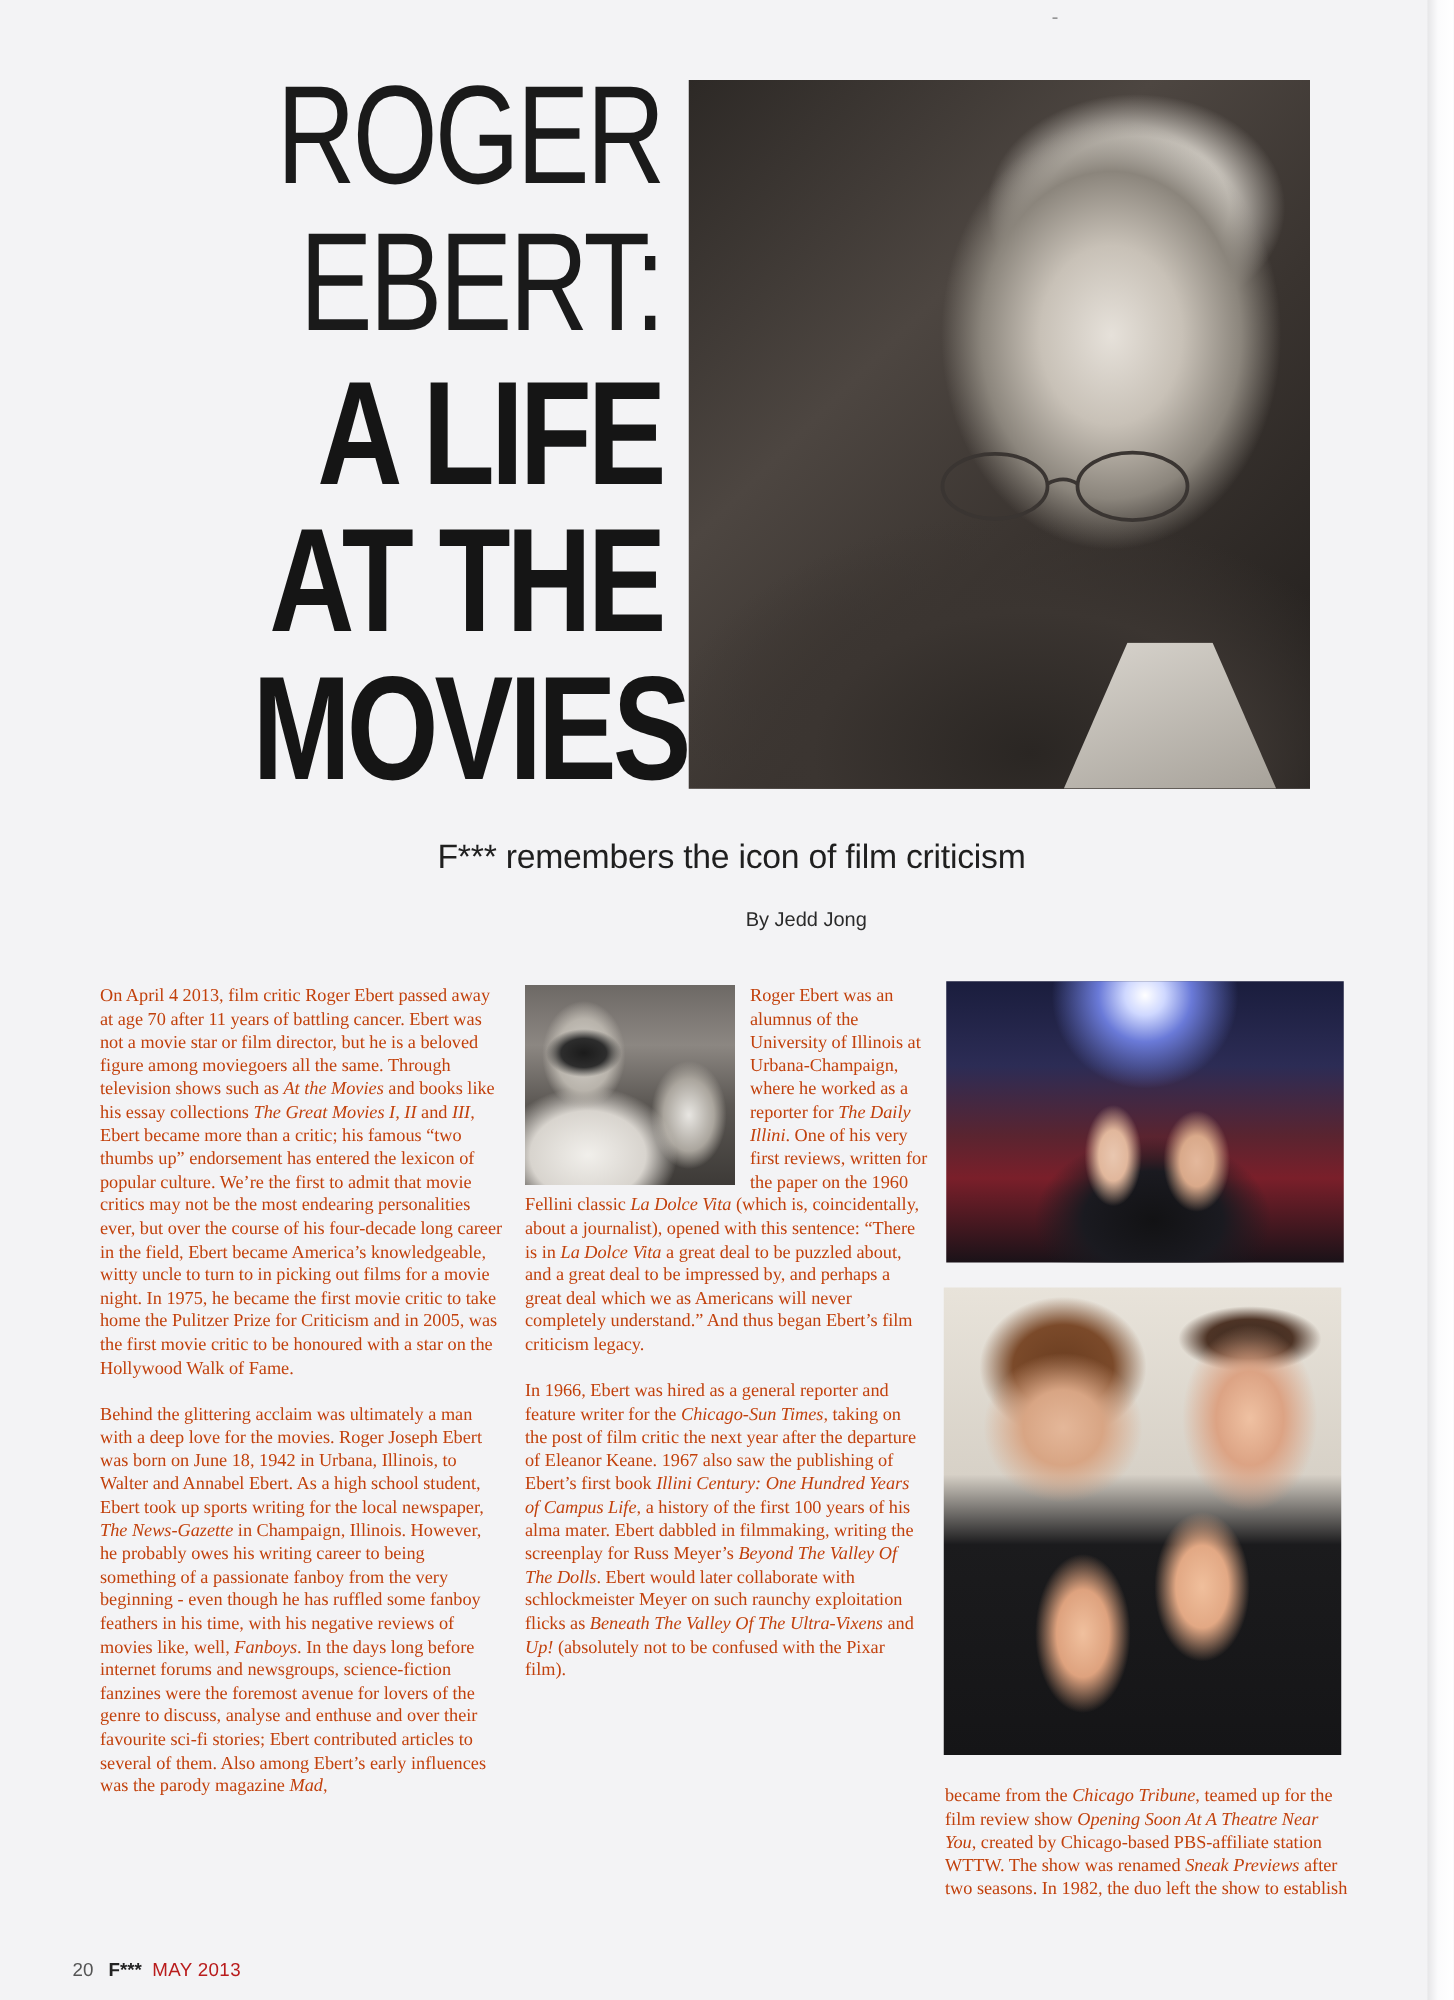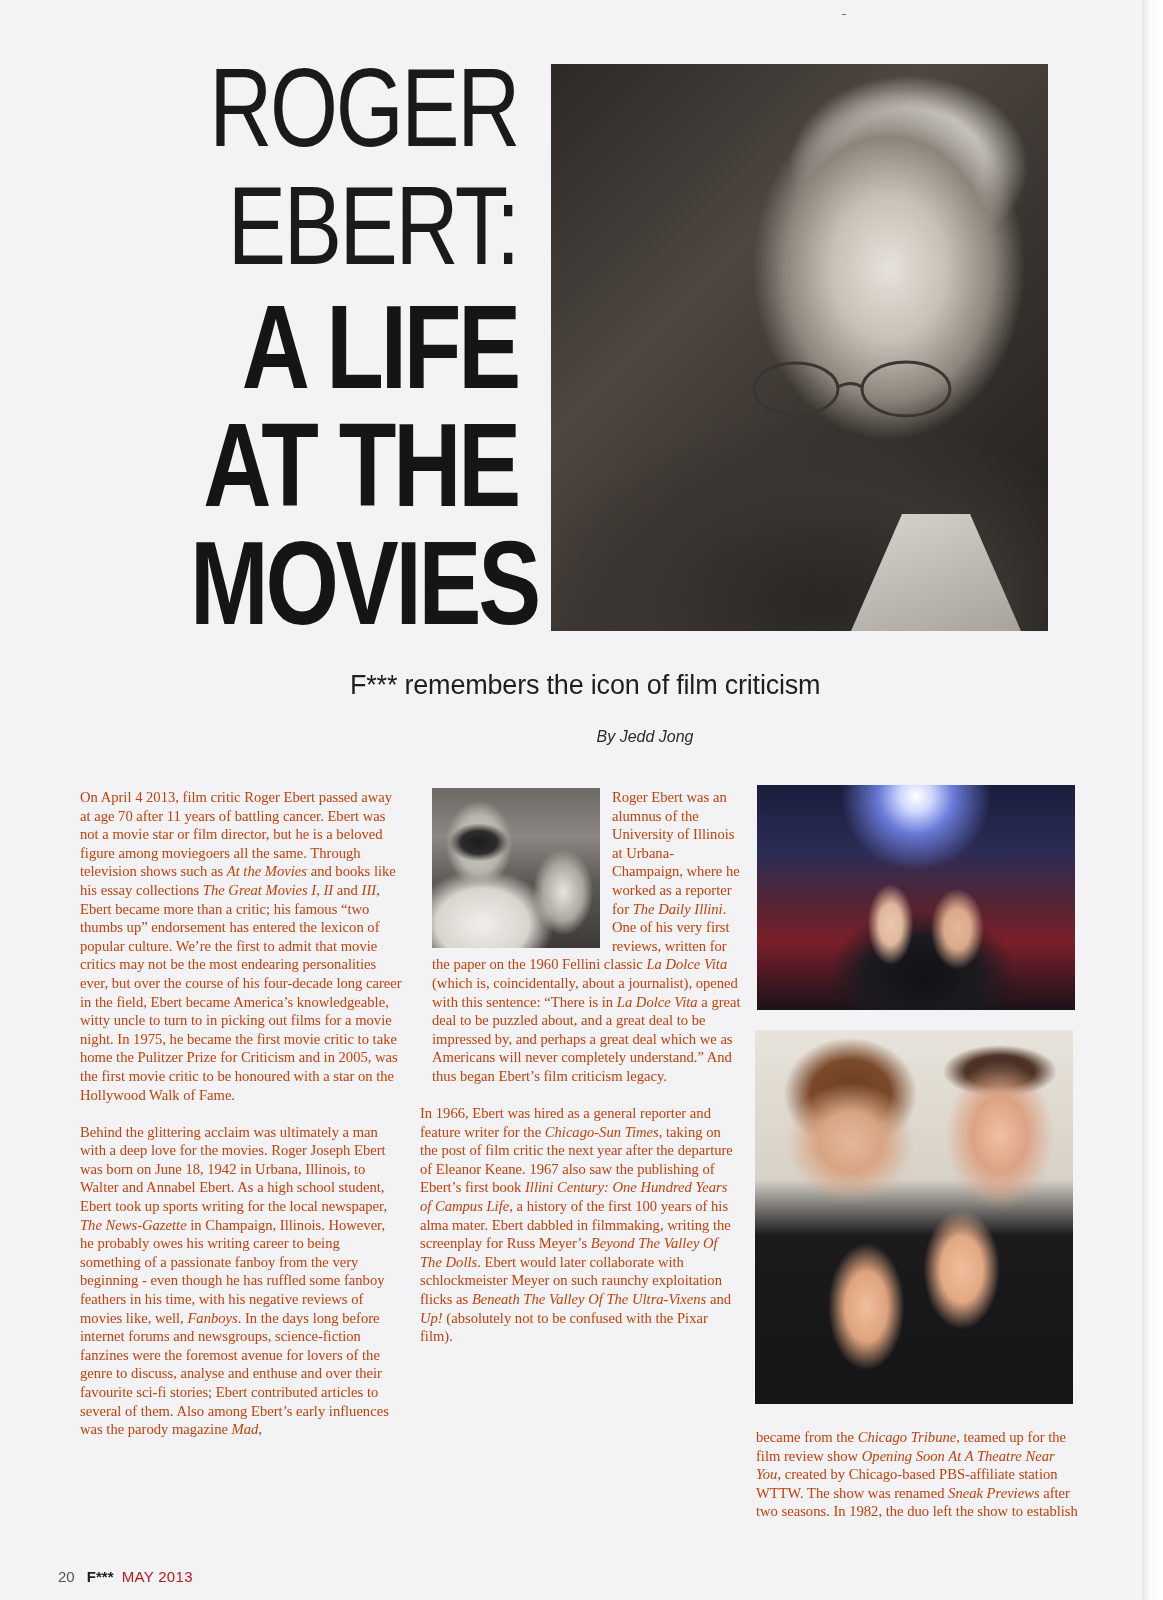--- a/index.html
+++ b/index.html
@@ -8,21 +8,21 @@
     background: #f3f3f5;
     position: relative;
     font-family: "Liberation Serif", "DejaVu Serif", serif;
     color: #1c1c1c;
   }
   .page-edge {
     position: absolute; left: 1142px; top: 0; width: 21px; height: 1600px;
     background: linear-gradient(to right, #e6e6e8, #fbfbfc 40%, #ffffff);
   }
   .title-block {
-    position: absolute; left: 108px; top: 58px; width: 410px;
+    position: absolute; left: 120px; top: 58px; width: 410px;
     text-align: right; line-height: 0.9;
   }
   .title-light {
     font-family: "Liberation Sans", "DejaVu Sans", sans-serif;
     font-weight: 400; font-size: 112px; letter-spacing: -3px;
     transform: scaleX(0.78); transform-origin: right center;
     color: #1a1a1a; display: block; white-space: nowrap;
     height: 118px;
   }
   .title-bold {
@@ -52,21 +52,21 @@
   .subtitle {
     position: absolute; left: 350px; top: 670px; width: 590px;
     text-align: left;
     font-family: "Liberation Sans", "DejaVu Sans", sans-serif;
     font-size: 27px; font-weight: 400; color: #1f1f1f; letter-spacing: -0.2px;
   }
   .byline {
     position: absolute; left: 480px; top: 728px; width: 330px;
     text-align: center;
     font-family: "Liberation Sans", "DejaVu Sans", sans-serif;
-    font-size: 16px; color: #2a2a2a; font-style: italic;
+    font-size: 16px; color: #2a2a2a;
   }
   .col {
     position: absolute; font-size: 14.6px; line-height: 18.6px; color: #c2410c;
   }
   .col p { margin-bottom: 18.6px; }
   .col i { font-style: italic; }
   .col1 { left: 80px; top: 788px; width: 322px; }
   .col2 { left: 420px; top: 788px; width: 322px; }
   .col3 { left: 756px; top: 1428px; width: 324px; }
   .inset-photo {
@@ -134,21 +134,21 @@
 
 <div class="subtitle">F*** remembers the icon of film criticism</div>
 <div class="byline">By Jedd Jong</div>
 
 <div class="col col1">
   <p><span>On April 4 2013, film critic Roger Ebert passed away at age 70 after 11 years of battling cancer. Ebert was not a movie star or film director, but he is a beloved figure among moviegoers all the same. Through television shows such as </span><i>At the Movies</i><span> and books like his essay collections </span><i>The Great Movies I, II</i><span> and </span><i>III</i><span>, Ebert became more than a critic; his famous “two thumbs up” endorsement has entered the lexicon of popular culture. We’re the first to admit that movie critics may not be the most endearing personalities ever, but over the course of his four-decade long career in the field, Ebert became America’s knowledgeable, witty uncle to turn to in picking out films for a movie night. In 1975, he became the first movie critic to take home the Pulitzer Prize for Criticism and in 2005, was the first movie critic to be honoured with a star on the Hollywood Walk of Fame.</span></p>
   <p><span>Behind the glittering acclaim was ultimately a man with a deep love for the movies. Roger Joseph Ebert was born on June 18, 1942 in Urbana, Illinois, to Walter and Annabel Ebert. As a high school student, Ebert took up sports writing for the local newspaper, </span><i>The News-Gazette</i><span> in Champaign, Illinois. However, he probably owes his writing career to being something of a passionate fanboy from the very beginning - even though he has ruffled some fanboy feathers in his time, with his negative reviews of movies like, well, </span><i>Fanboys</i><span>. In the days long before internet forums and newsgroups, science-fiction fanzines were the foremost avenue for lovers of the genre to discuss, analyse and enthuse and over their favourite sci-fi stories; Ebert contributed articles to several of them. Also among Ebert’s early influences was the parody magazine </span><i>Mad</i><span>,</span></p>
 </div>
 
 <div class="col col2">
-  <div class="wrap-block" style="margin-top:0;margin-left:12px;">
+  <div class="wrap-block" style="margin-top:0;">
     <div class="inset-photo"></div>
     <p><span>Roger Ebert was an alumnus of the University of Illinois at Urbana-Champaign, where he worked as a reporter for </span><i>The Daily Illini</i><span>. One of his very first reviews, written for the paper on the 1960 Fellini classic </span><i>La Dolce Vita</i><span> (which is, coincidentally, about a journalist), opened with this sentence: “There is in </span><i>La Dolce Vita</i><span> a great deal to be puzzled about, and a great deal to be impressed by, and perhaps a great deal which we as Americans will never completely understand.” And thus began Ebert’s film criticism legacy.</span></p>
   </div>
   <p><span>In 1966, Ebert was hired as a general reporter and feature writer for the </span><i>Chicago-Sun Times</i><span>, taking on the post of film critic the next year after the departure of Eleanor Keane. 1967 also saw the publishing of Ebert’s first book </span><i>Illini Century: One Hundred Years of Campus Life</i><span>, a history of the first 100 years of his alma mater. Ebert dabbled in filmmaking, writing the screenplay for Russ Meyer’s </span><i>Beyond The Valley Of The Dolls</i><span>. Ebert would later collaborate with schlockmeister Meyer on such raunchy exploitation flicks as </span><i>Beneath The Valley Of The Ultra-Vixens</i><span> and </span><i>Up!</i><span> (absolutely not to be confused with the Pixar film).</span></p>
 </div>
 
 <div class="photo-theatre"></div>
 <div class="photo-thumbs"></div>
 
 <div class="col col3">

